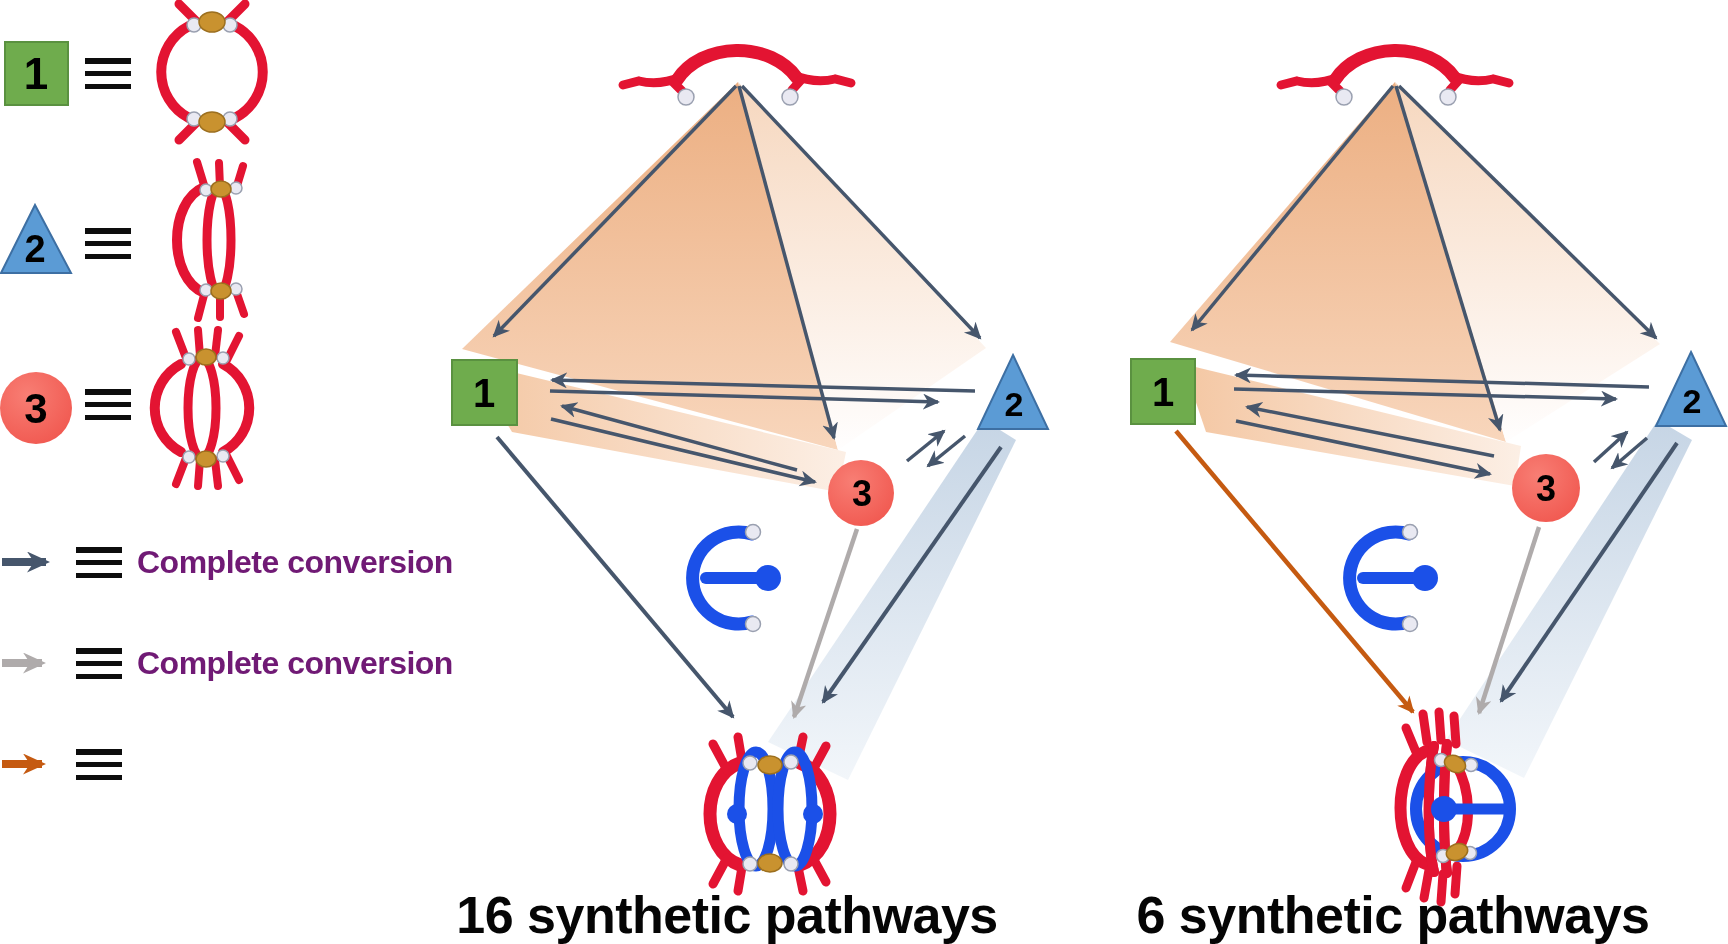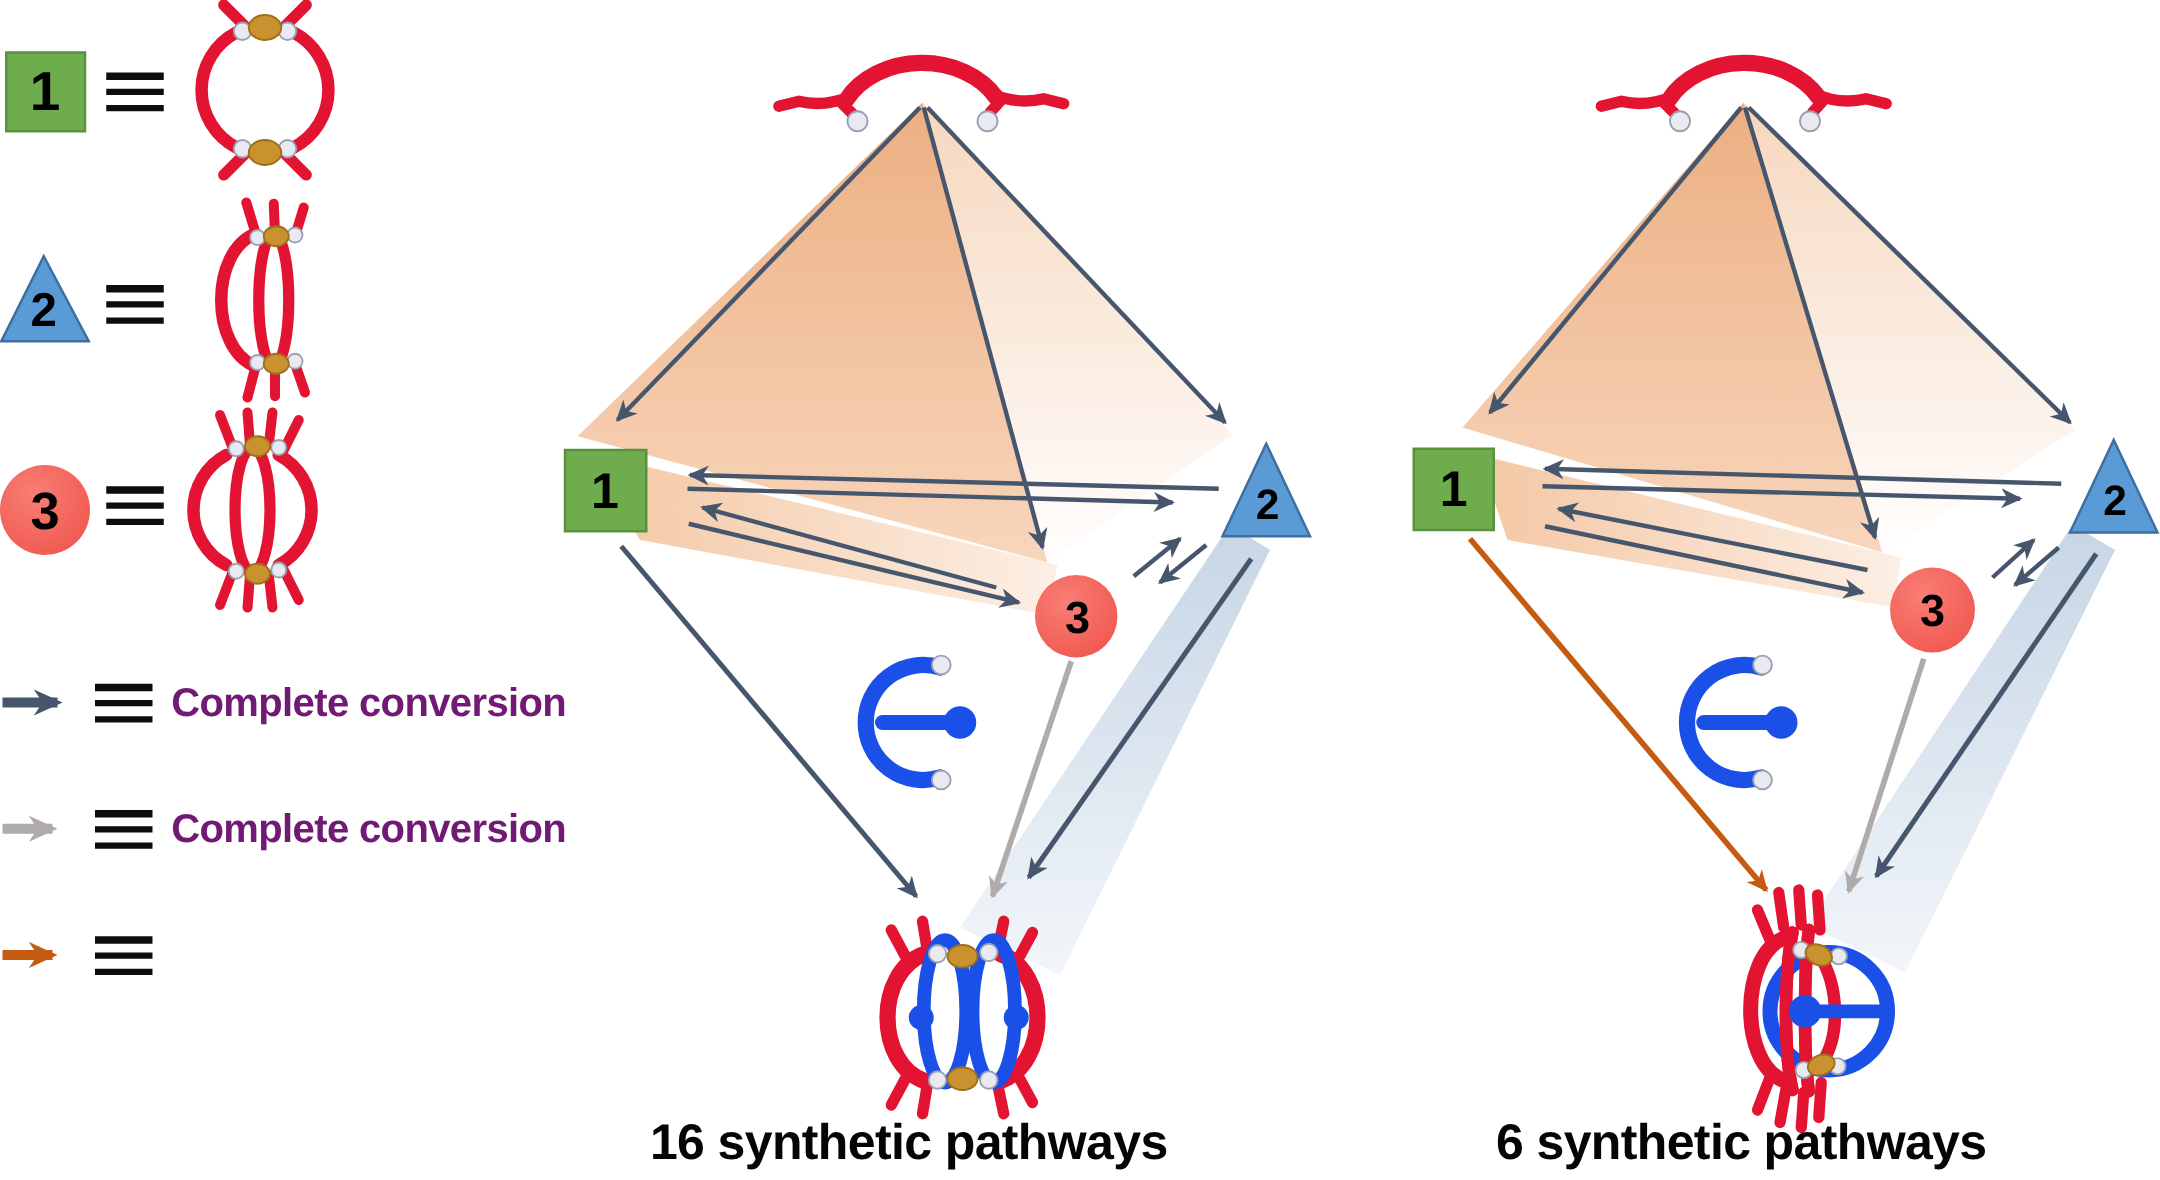--- a/index.html
+++ b/index.html
@@ -11,21 +11,21 @@
   .num{
     position:absolute;transform:translate(-50%,-50%);
     font-weight:700;color:#000;line-height:1;user-select:none;
   }
   .legend-label{
     position:absolute;transform:translateY(-50%);
     font-weight:700;color:#701a75;font-size:32px;letter-spacing:-0.5px;white-space:nowrap;
   }
   .caption{
     position:absolute;transform:translate(-50%,-50%);
-    font-weight:700;color:#050505;font-size:40px;letter-spacing:-0.5px;white-space:nowrap;text-align:right;
+    font-weight:700;color:#050505;font-size:52px;letter-spacing:-0.5px;white-space:nowrap;text-align:right;
   }
   .equiv{position:absolute;width:46px;height:31px;}
   .equiv .bar{position:absolute;left:0;width:100%;height:5.5px;background:#0d0d0d;}
   .equiv .b1{top:0;} .equiv .b2{top:12.75px;} .equiv .b3{top:25.5px;}
 </style>
 </head>
 <body>
 
 <div id="canvas">
 

